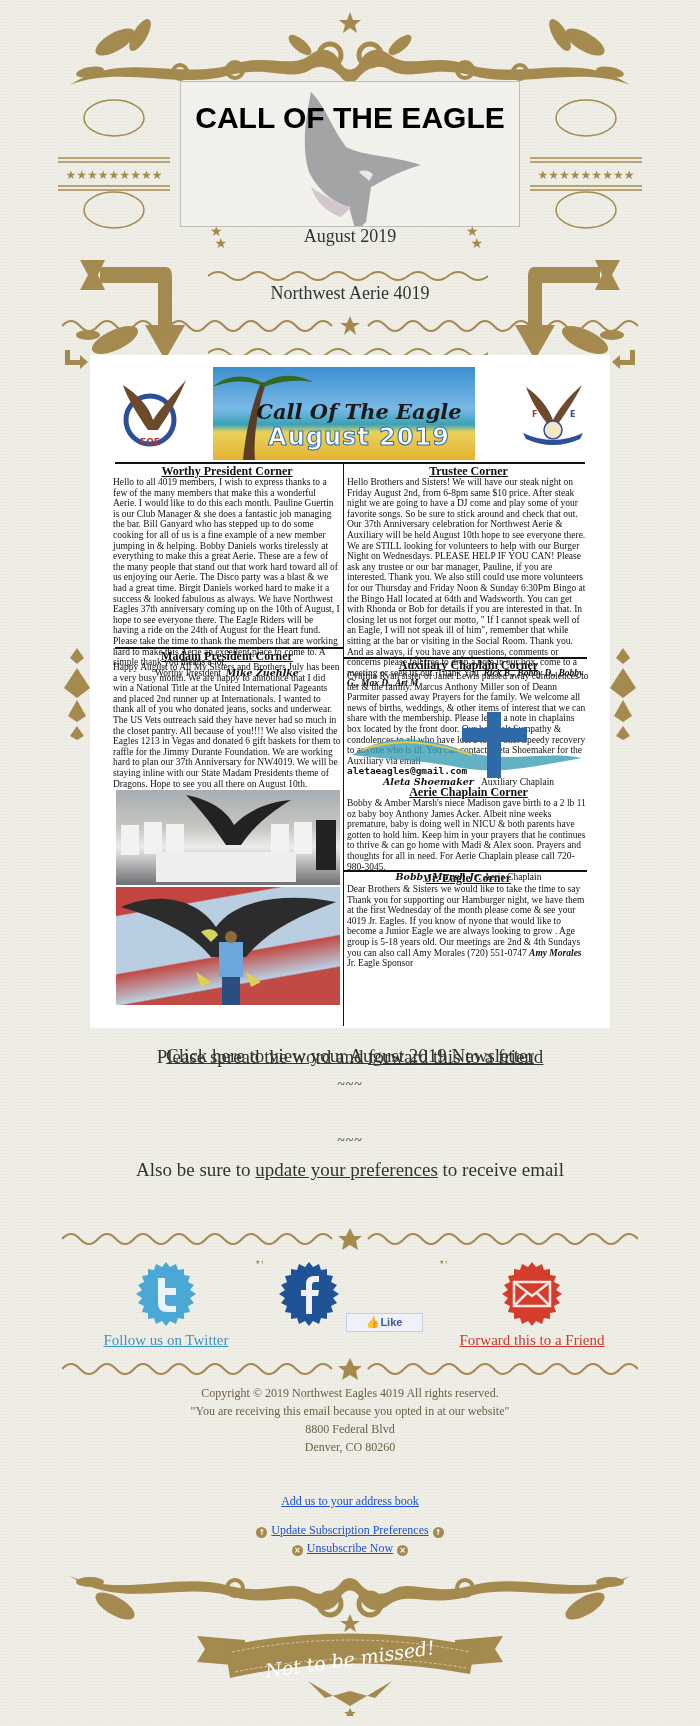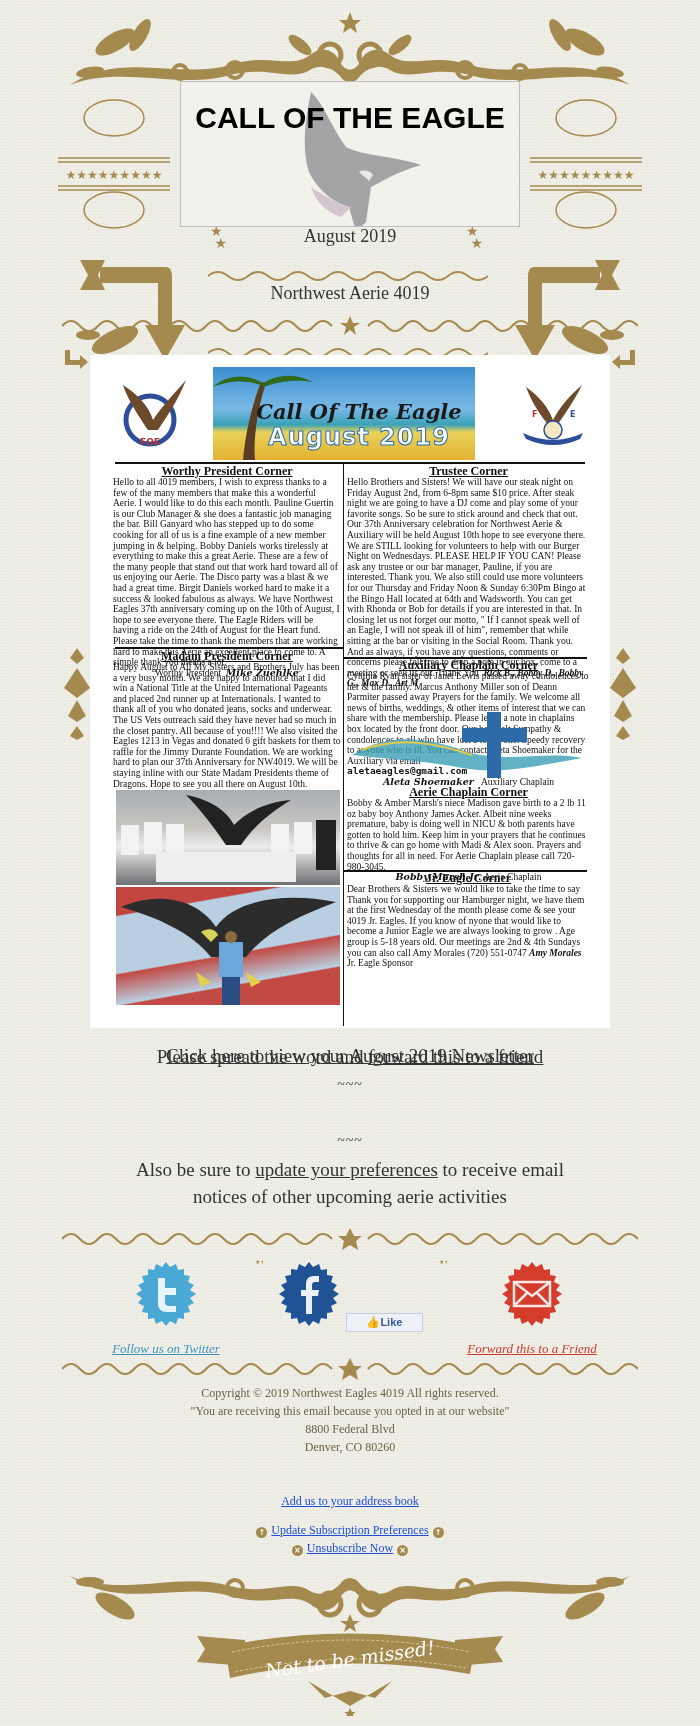--- a/index.html
+++ b/index.html
@@ -56,21 +56,21 @@
   .cross-img { position: absolute; left: 262px; top: 355px; width: 230px; height: 70px; }
 
   
   .cta { position: absolute; left: 0; width: 700px; text-align: center; font-family: "Liberation Serif", serif; color: #333; font-size: 19px; }
   .cta a, .link { color: #333; text-decoration: underline; cursor: pointer; }
   .tilde { font-size: 14px; color: #333; letter-spacing: 1px; }
 
   
   .social { position: absolute; top: 1262px; width: 160px; text-align: center; }
   .badge { width: 64px; height: 64px; margin: 0 auto; }
-  .social .lbl { font-family: "Liberation Serif", serif; font-size: 13px; text-decoration: underline; display: block; margin-top: 11px; cursor: pointer; font-style: italic; }
+  .social .lbl { font-family: "Liberation Serif", serif; font-size: 15px; text-decoration: underline; display: block; margin-top: 2px; cursor: pointer; }
   .like-btn { display: inline-block; margin-top: 2px; border: 1px solid #c5cde0; background: #eef1f8; color: #3b5998; font-family: "Liberation Sans", sans-serif; font-weight: bold; font-size: 11px; padding: 2px 20px; }
   .star-col { position: absolute; top: 1258px; width: 8px; height: 128px; color: #a48a4e; font-size: 6px; line-height: 7.2px; text-align: center; overflow: hidden; }
 
   
   .foot { position: absolute; left: 0; width: 700px; text-align: center; font-family: "Liberation Serif", serif; color: #6b5f45; font-size: 12px; line-height: 18px; }
   .foot .link { color: #1d4ed8; }
   .circle-ic { display: inline-block; width: 11px; height: 11px; border-radius: 50%; background: #a48a4e; color: #fff; font-size: 8px; line-height: 11px; text-align: center; vertical-align: -1px; margin: 0 4px; font-family: "DejaVu Sans", sans-serif; font-weight: bold; }
 
   .ribbon-text { font-family: "DejaVu Serif", serif; font-style: italic; font-size: 19px; fill: #fff; }
 </style>
@@ -288,21 +288,20 @@
 <div class="cta" style="top:1045px">
   <a>Click here to view your August 2019 Newsletter</a>
 </div>
 <div class="cta tilde" style="top:1077px">~~~</div>
 <div class="cta" style="top:1046px">
   <span>Please spread the word and </span><a>forward this to a friend</a>
 </div>
 <div class="cta tilde" style="top:1133px">~~~</div>
 <div class="cta" style="top:1156px;line-height:27px">
   <span>Also be sure to </span><a>update your preferences</a><span> to receive email</span><br>
-  <span>notices of other upcoming aerie activities</span>
 </div>
 
 <svg class="abs" style="left:62px;top:1226px" width="576" height="26" viewBox="0 0 576 26">
   <g fill="none" stroke="#a48a4e" stroke-width="2">
     <path d="M0,13 Q9,3 18,13 T36,13 T54,13 T72,13 T90,13 T108,13 T126,13 T144,13 T162,13 T180,13 T198,13 T216,13 T234,13 T252,13 T270,13"></path>
     <path d="M306,13 Q315,3 324,13 T342,13 T360,13 T378,13 T396,13 T414,13 T432,13 T450,13 T468,13 T486,13 T504,13 T522,13 T540,13 T558,13 T576,13"></path>
   </g>
   <polygon fill="#a48a4e" points="288,2 292,10 300,10 294,15 296,24 288,19 280,24 282,15 276,10 284,10"></polygon>
 </svg>
 <div class="star-col" style="left:255px">★★★★★★★★★★★★★★★★★★</div>

